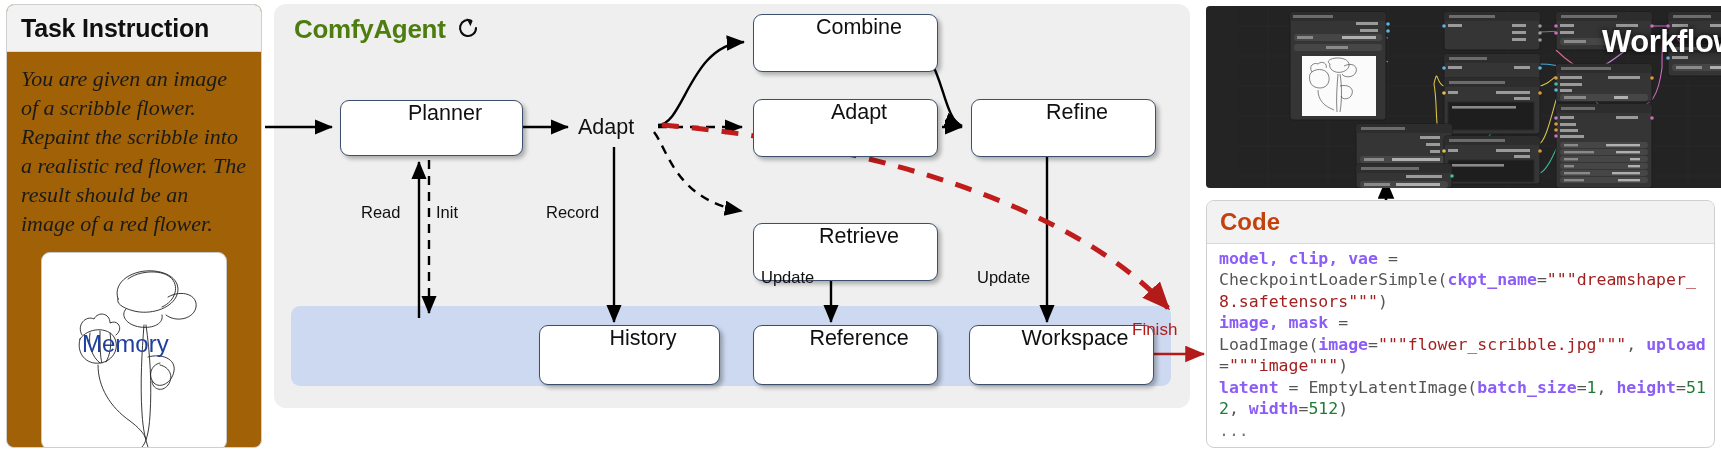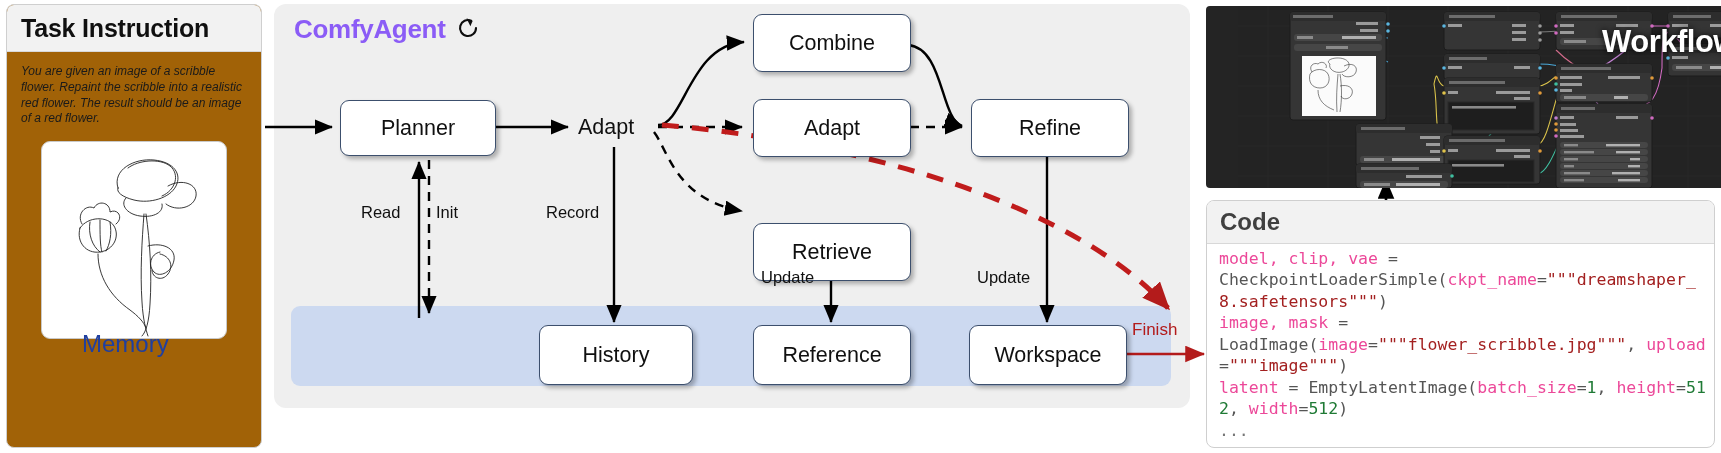--- a/index.html
+++ b/index.html
@@ -6,58 +6,58 @@
   body{width:1721px;height:453px;font-family:"Liberation Sans",sans-serif;overflow:hidden;}
   .root{position:relative;width:1721px;height:453px;}
 
   
   .task-panel{position:absolute;left:6px;top:4px;width:256px;height:444px;
     background:#a16207;border:1px solid #cfcfcf;border-radius:8px;box-sizing:border-box;overflow:hidden;}
   .task-header{height:46px;background:#f2f2f2;border-bottom:1px solid #d8d8d8;
     display:flex;align-items:center;padding-left:14px;}
   .task-header-title{font-size:25px;font-weight:bold;color:#101010;letter-spacing:-0.2px;}
   .task-body{padding:12px 14px 0 14px;}
-  .task-text{font-size:12px;font-style:italic;line-height:1.32;color:#1a1a1a;}
+  .task-text{font-size:22px;font-style:italic;line-height:1.32;color:#1a1a1a;font-family:Liberation Serif, serif;}
   .sketch-box{margin:14px auto 0 auto;width:184px;height:196px;background:#fff;
     border:1px solid #c9c9c9;border-radius:9px;overflow:hidden;display:block;}
 
   
   .agent-panel{position:absolute;left:274px;top:4px;width:916px;height:404px;
     background:#efefef;border-radius:12px;}
   .agent-title{position:absolute;left:20px;top:10px;display:flex;align-items:center;gap:9px;}
-  .agent-title-text{font-size:26px;font-weight:bold;color:#8b5cf6;letter-spacing:-0.3px;}
+  .agent-title-text{font-size:26px;font-weight:bold;color:#4d7c0f;letter-spacing:-0.3px;}
   .loop-icon{display:block;}
 
   .memory-band{position:absolute;left:17px;top:302px;width:880px;height:80px;
     background:#ccd9f0;border-radius:9px;}
   .memory-label{position:absolute;left:82px;top:330px;font-size:24px;color:#1f3fa0;}
 
   
   .node{position:absolute;background:#ffffff;border:1.6px solid #3c4f6d;border-radius:9px;
-    box-shadow:3px 3px 4px rgba(0,0,0,0.28);display:flex;align-items:center;justify-content:center;}
+    box-shadow:3px 3px 4px rgba(0,0,0,0.28);display:flex;justify-content:center;padding-left:27px;}
   .node span{font-size:21.5px;color:#101010;}
   .plain-label{position:absolute;font-size:21.5px;color:#101010;white-space:nowrap;}
   .edge-label{position:absolute;font-size:16.5px;color:#101010;white-space:nowrap;}
   .finish-label{position:absolute;font-size:17px;color:#b31b1b;white-space:nowrap;}
 
   
   .wf-panel{position:absolute;left:1206px;top:6px;width:509px;height:182px;
     background:#242424;border-radius:4px;overflow:hidden;padding-left:32px;}
   .wf-title{position:absolute;right:10px;top:18px;font-size:31px;font-weight:bold;color:#ffffff;
     letter-spacing:-0.5px;text-shadow:0 0 6px rgba(0,0,0,0.9);}
 
   
   .code-panel{position:absolute;left:1206px;top:200px;width:509px;height:248px;
     background:#ffffff;border:1px solid #cfcfcf;border-radius:8px;box-sizing:border-box;overflow:hidden;}
   .code-header{height:42px;background:#f2f2f2;border-bottom:1px solid #d8d8d8;
     display:flex;align-items:center;padding-left:13px;}
-  .code-header-title{font-size:24px;font-weight:bold;color:#404040;}
+  .code-header-title{font-size:24px;font-weight:bold;color:#c2410c;}
   .code-body{padding:4px 0 0 12px;font-family:"DejaVu Sans Mono",monospace;
     font-size:16.5px;line-height:1.30;white-space:pre-wrap;word-break:break-all;}
-  .tok-var{color:#ec4899;}
+  .tok-var{color:#8b5cf6;font-weight:bold;}
   .tok-fn{color:#555555;}
   .tok-str{color:#a32020;}
   .tok-num{color:#1f7a35;}
   .tok-pun{color:#555555;}
   .tok-dots{color:#777777;}
 
   .svg-layer{position:absolute;left:0;top:0;width:1721px;height:453px;pointer-events:none;}
 </style>
 </head>
 <body>

